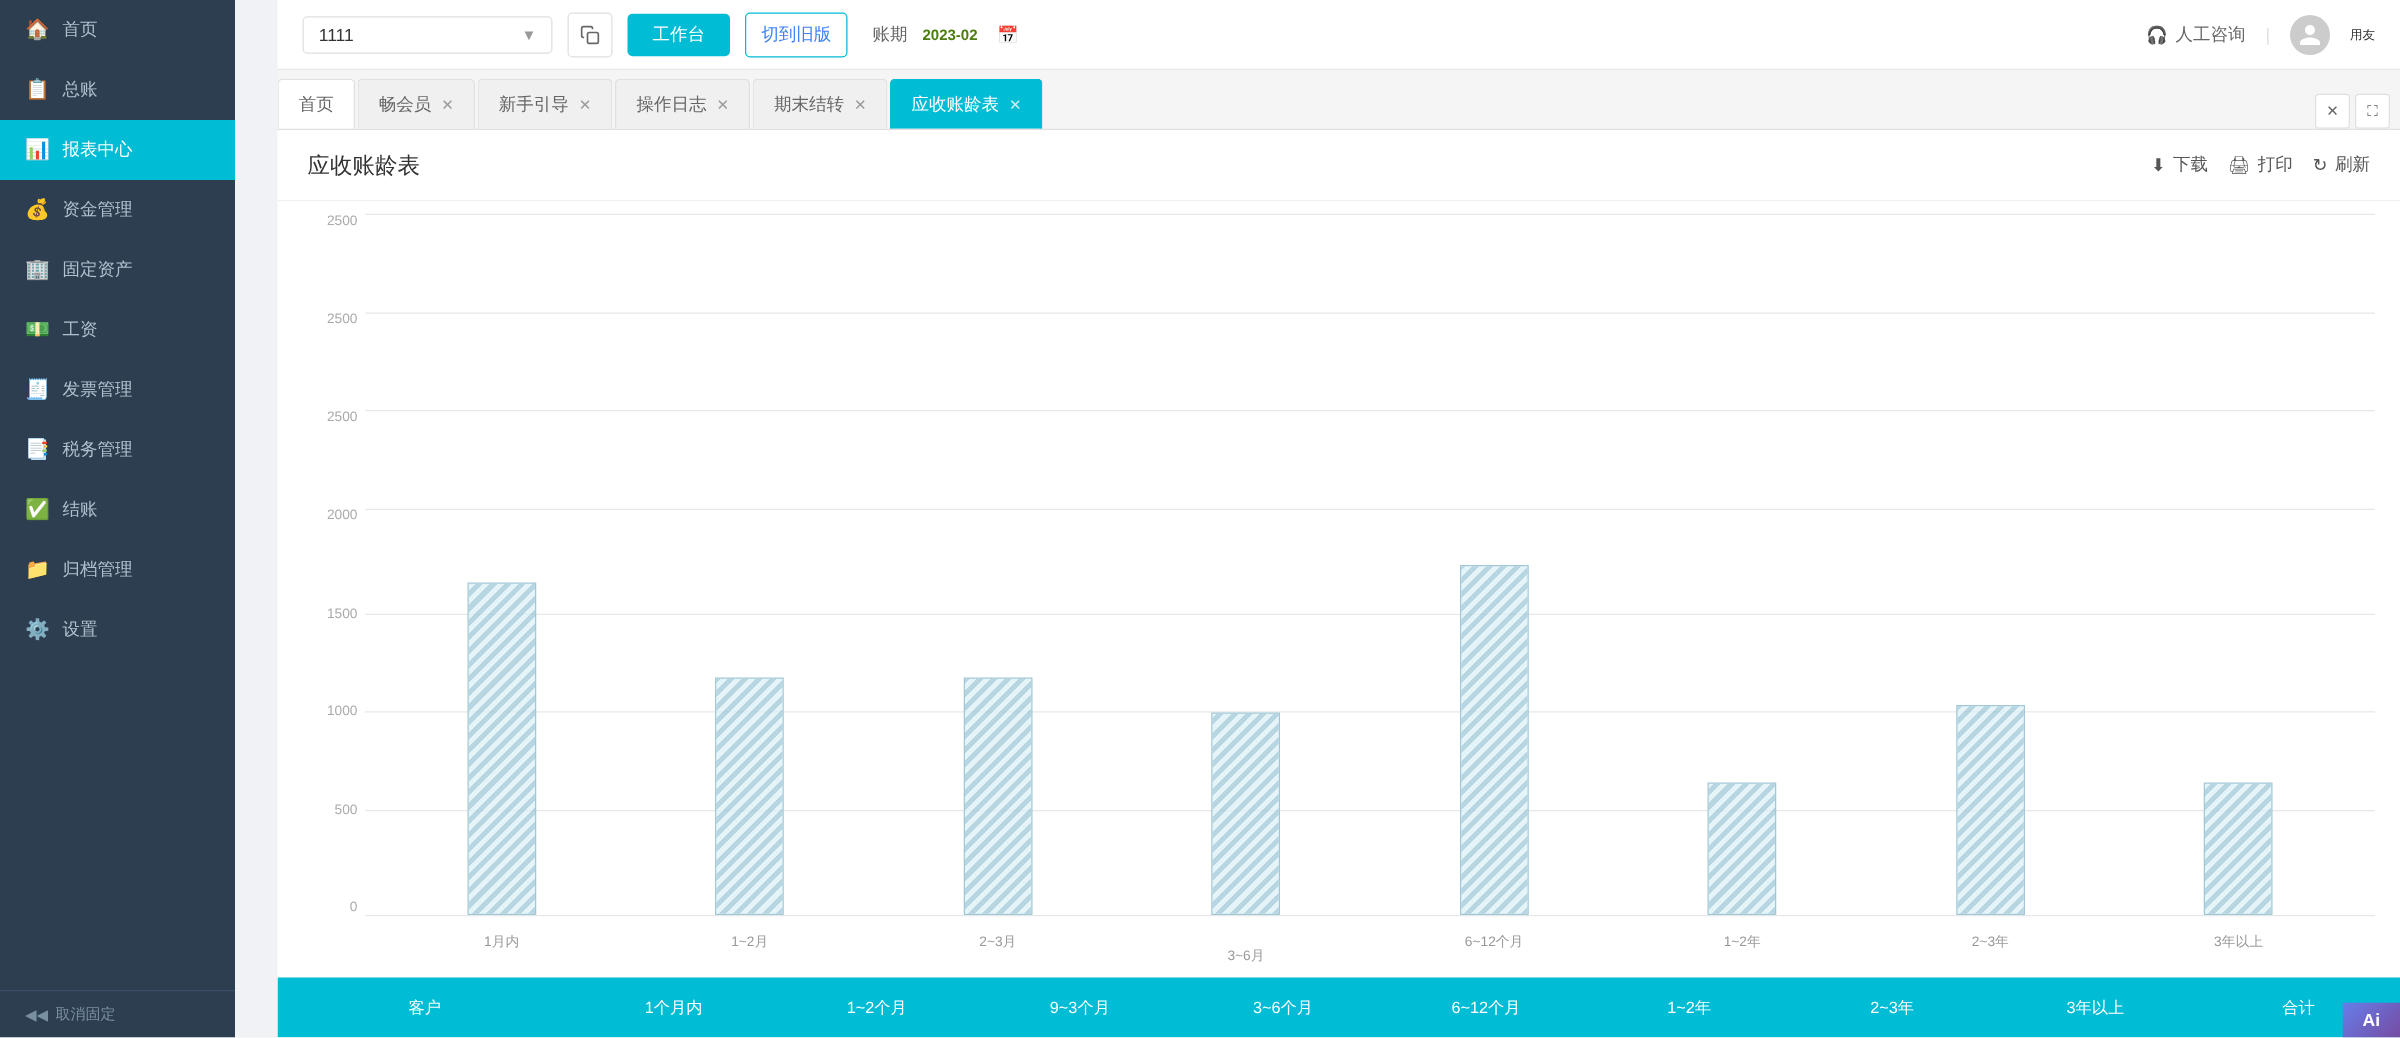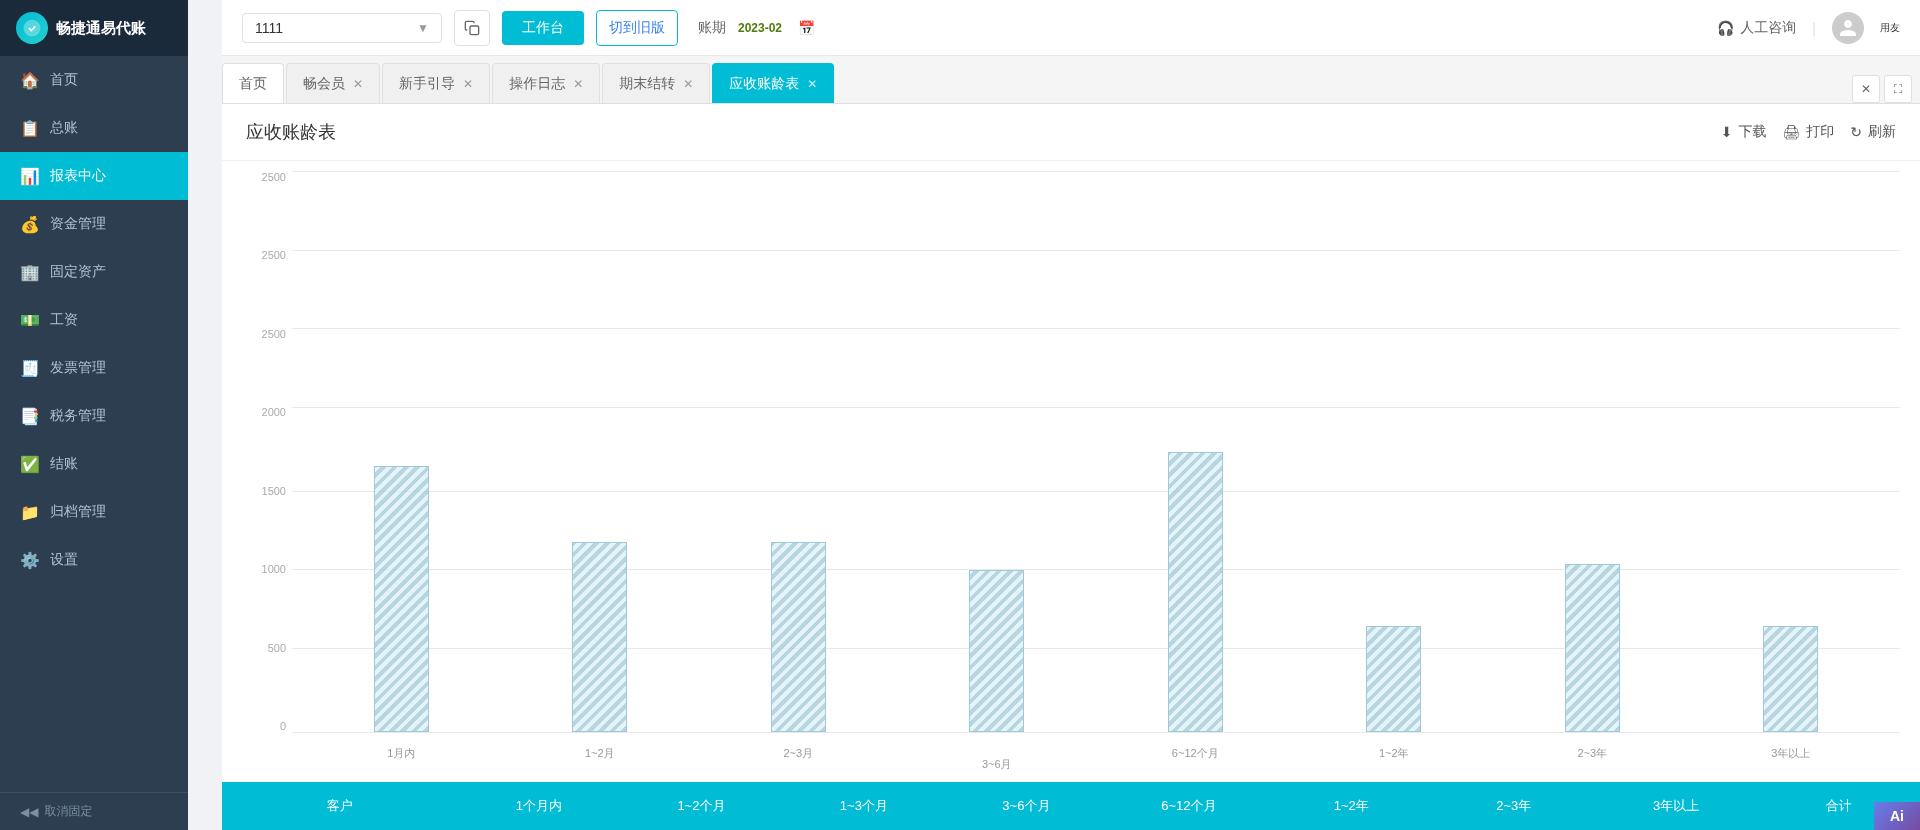--- a/index.html
+++ b/index.html
@@ -70,29 +70,20 @@
 
     
     .ai-badge { position: fixed; bottom: 0; right: 0; background: linear-gradient(135deg, #667eea, #764ba2); color: white; padding: 6px 16px; font-size: 14px; font-weight: bold; }
   </style>
 </head>
 <body>
 
 <div class="app-container">
 
   <div class="sidebar">
-    <div class="sidebar-logo">
-      <div class="sidebar-logo-icon">
-        <svg width="20" height="20" viewBox="0 0 24 24" fill="none">
-          <path d="M12 2C6.48 2 2 6.48 2 12s4.48 10 10 10 10-4.48 10-10S17.52 2 12 2z" fill="rgba(255,255,255,0.3)"></path>
-          <path d="M8 12l3 3 5-5" stroke="white" stroke-width="2" fill="none"></path>
-        </svg>
-      </div>
-      <span class="sidebar-logo-text">畅捷通易代账</span>
-    </div>
     <div class="sidebar-scroll">
 
     <div class="sidebar-item">
       <span class="sidebar-item-icon">🏠</span>
       <span class="sidebar-item-label">首页</span>
     </div>
         <div class="sidebar-item">
       <span class="sidebar-item-icon">📋</span>
       <span class="sidebar-item-label">总账</span>
     </div>
@@ -308,21 +299,21 @@
         <span style="font-size:11px;color:#999;text-align:center;width:55px;">3年以上</span>
 
     </div>
   </div>
 
       <div class="table-header-row" id="table-header-row">
 
       <div class="table-header-cell customer">客户</div>
           <div class="table-header-cell">1个月内</div>
           <div class="table-header-cell">1~2个月</div>
-          <div class="table-header-cell">1~3个月</div>
+          <div class="table-header-cell">9~3个月</div>
           <div class="table-header-cell">3~6个月</div>
           <div class="table-header-cell">6~12个月</div>
           <div class="table-header-cell">1~2年</div>
           <div class="table-header-cell">2~3年</div>
           <div class="table-header-cell">3年以上</div>
           <div class="table-header-cell">合计</div>
         </div>
     </div>
   </div>
 </div>

